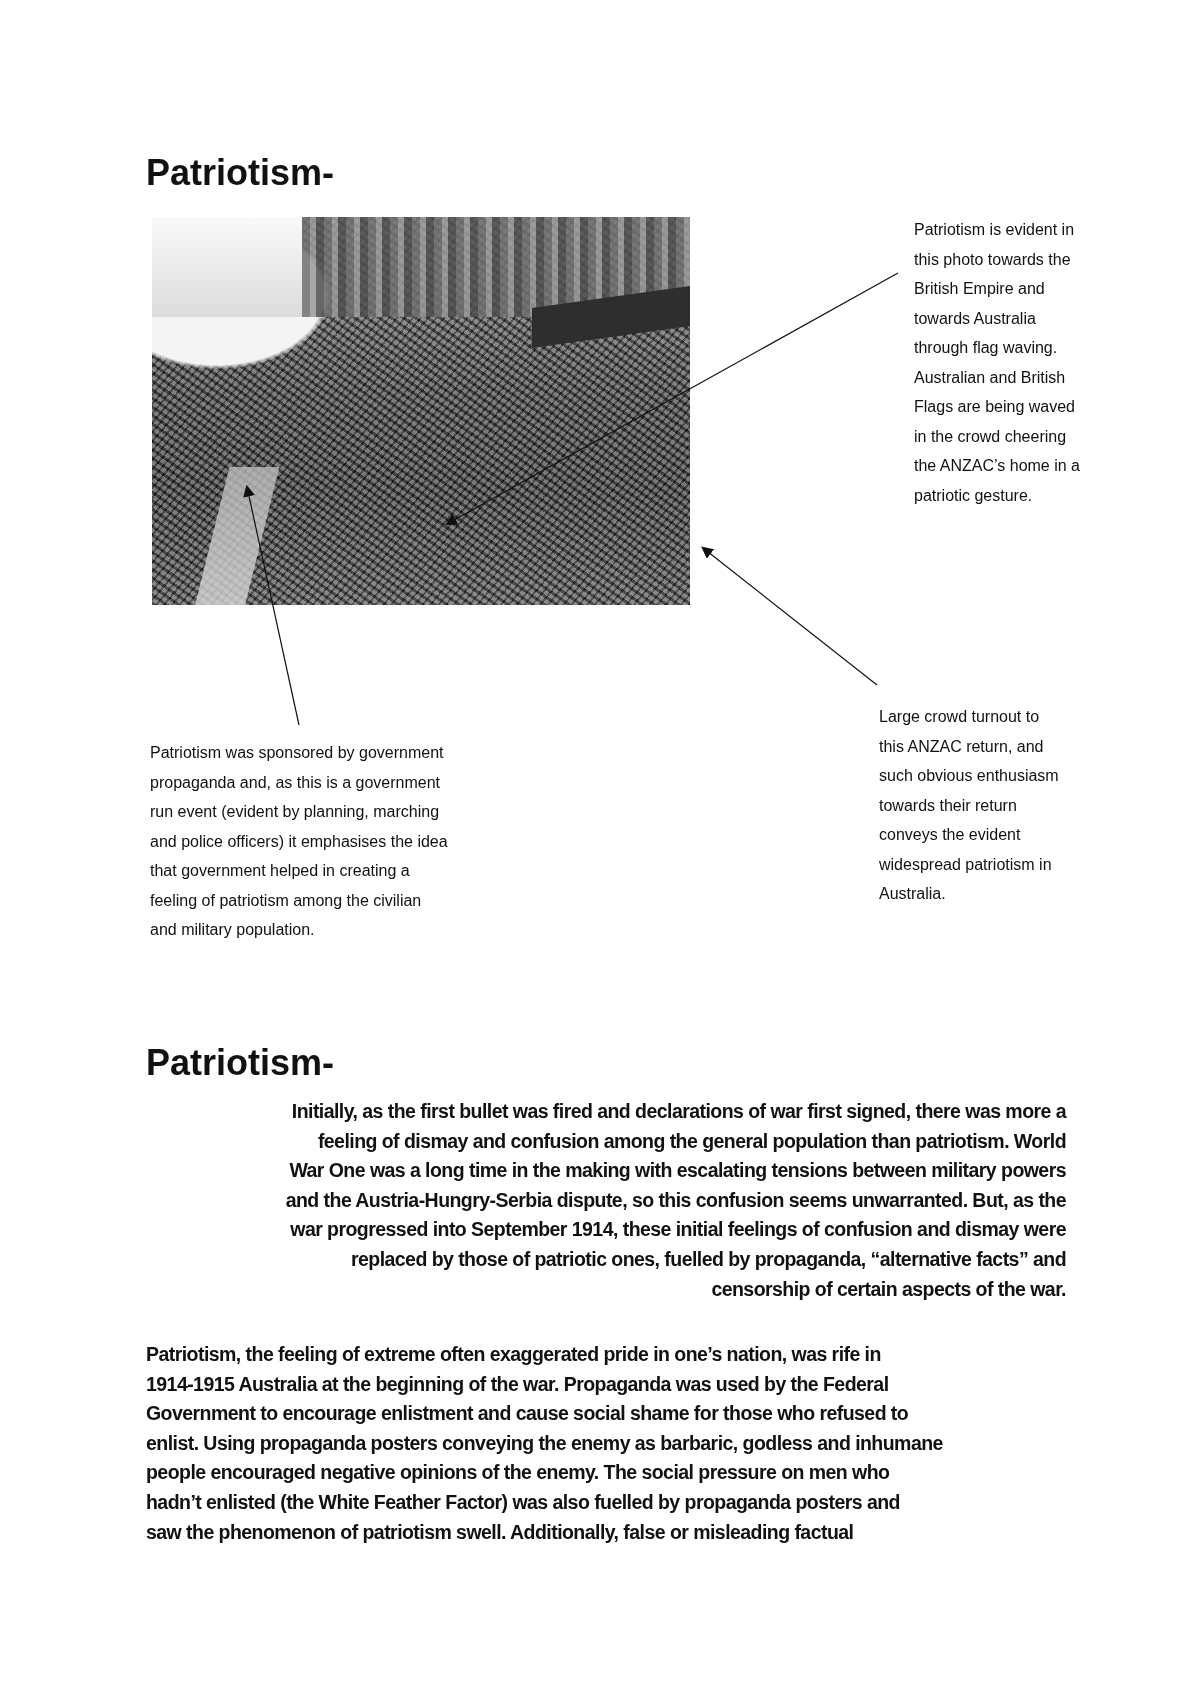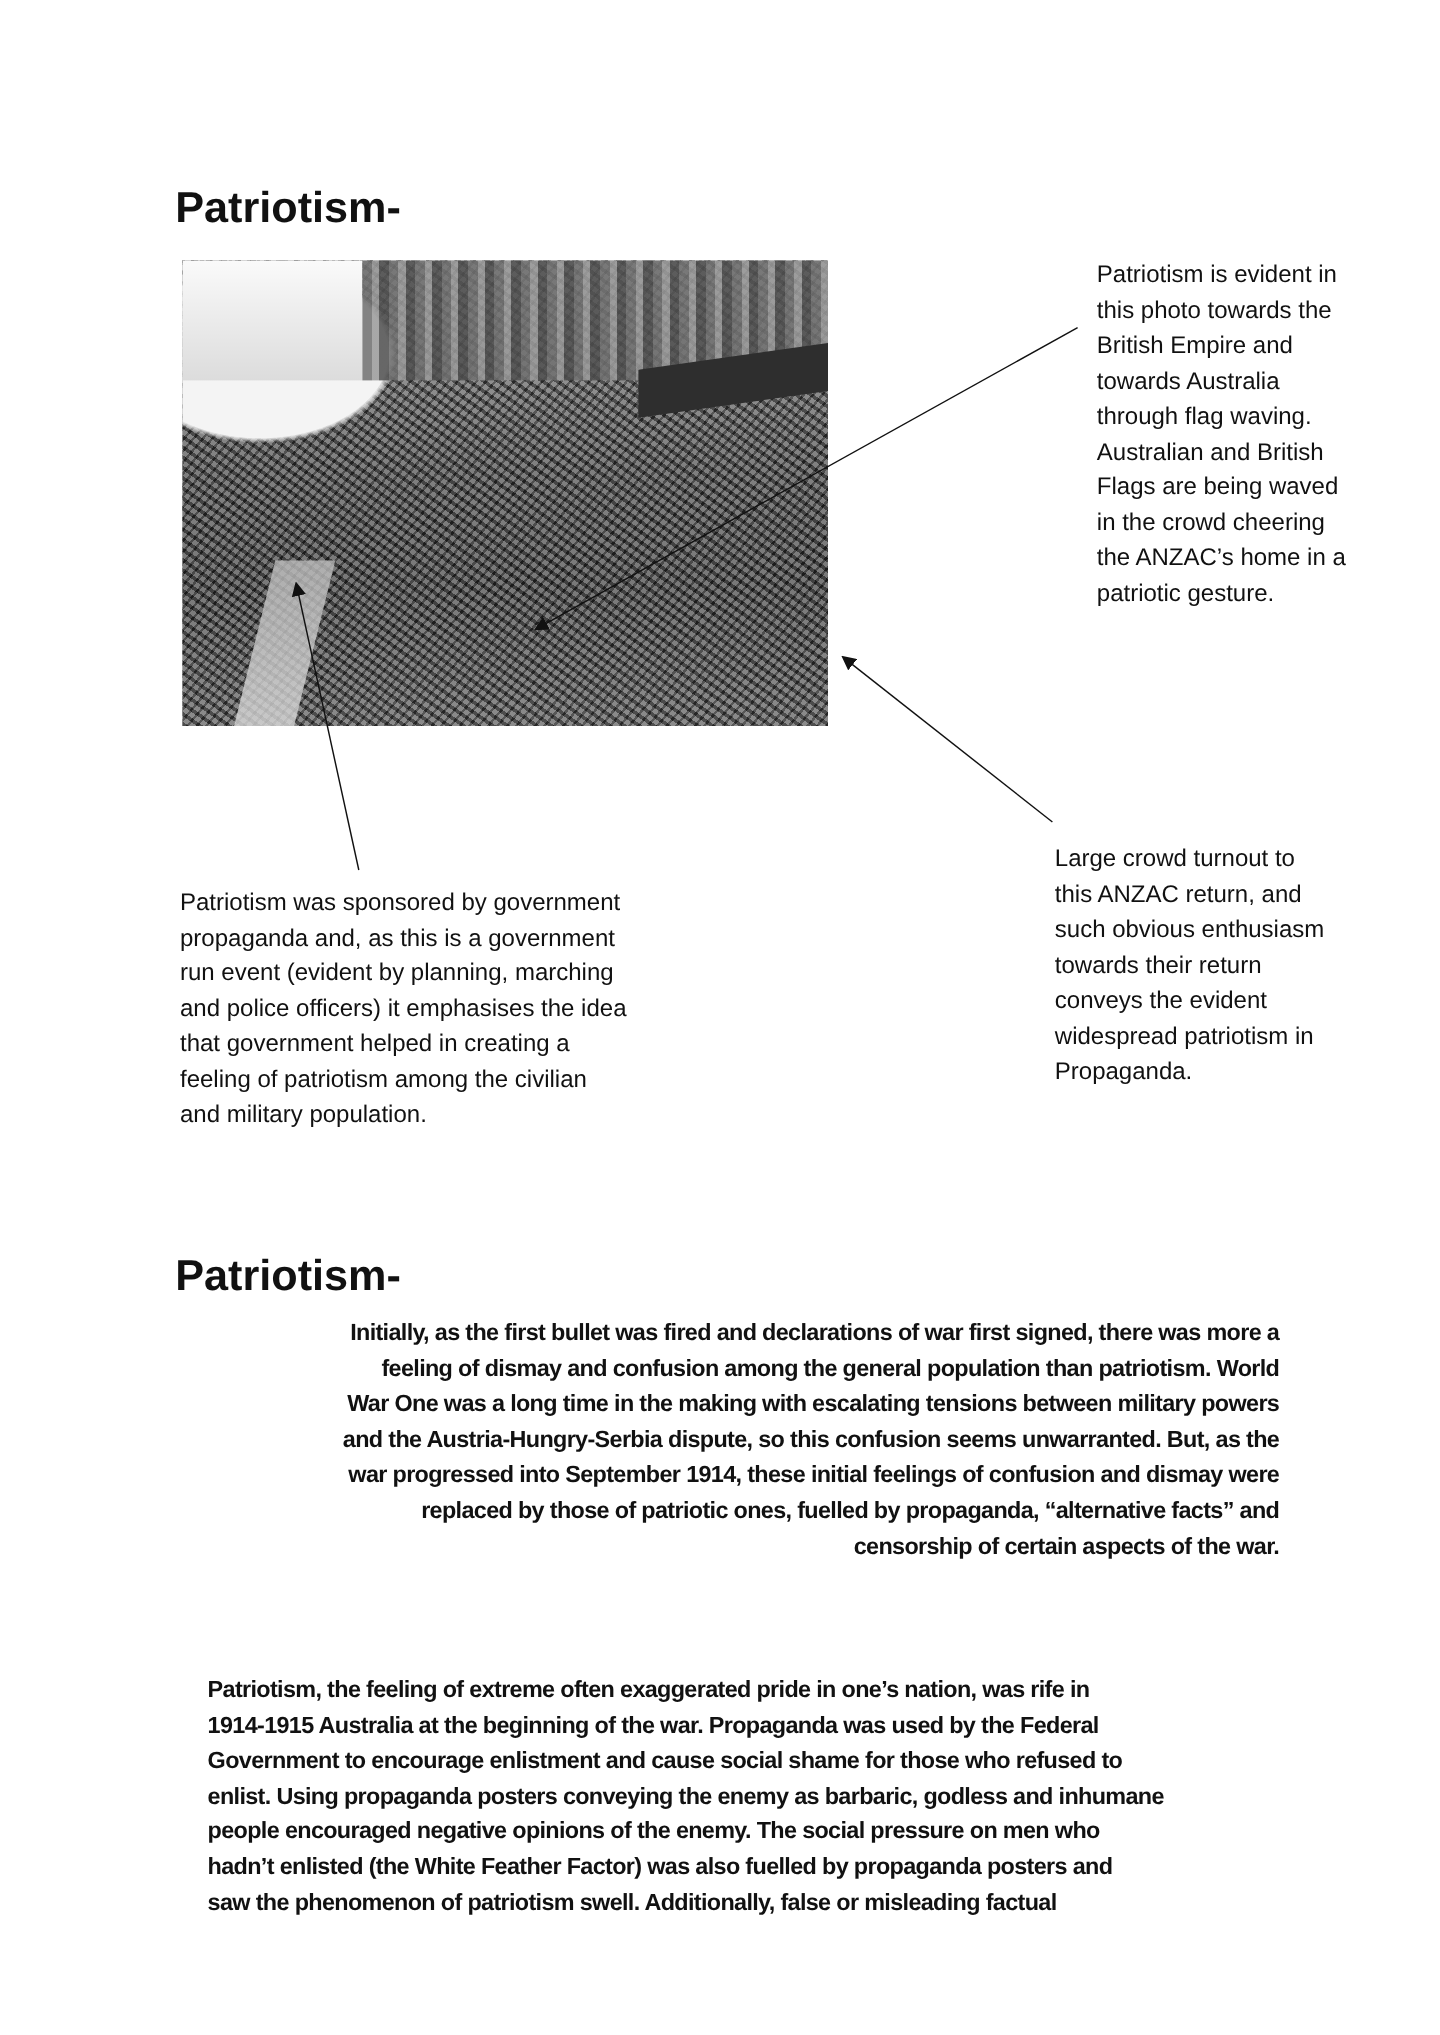--- a/index.html
+++ b/index.html
@@ -13,27 +13,27 @@
       radial-gradient(ellipse at 12% 20%, #f4f4f4 0 16%, transparent 17%),
       repeating-linear-gradient(35deg, rgba(0,0,0,0.35) 0 3px, rgba(255,255,255,0.15) 3px 7px),
       repeating-linear-gradient(-50deg, rgba(0,0,0,0.3) 0 2px, rgba(255,255,255,0.2) 2px 6px),
       linear-gradient(180deg, #8a8a8a 0%, #5a5a5a 25%, #444 45%, #3a3a3a 70%, #555 100%);
   }
   .photo .sky { position: absolute; left: 0; top: 0; width: 150px; height: 100px; background: linear-gradient(180deg,#fafafa,#dcdcdc); }
   .photo .building { position: absolute; left: 150px; top: 0; width: 388px; height: 100px; background: repeating-linear-gradient(90deg,#6f6f6f 0 8px,#9a9a9a 8px 14px,#4e4e4e 14px 22px); opacity: .85; }
   .photo .awning { position: absolute; left: 380px; top: 80px; width: 158px; height: 40px; background: #2e2e2e; transform: skewY(-8deg); }
   .photo .road { position: absolute; left: 60px; top: 250px; width: 50px; height: 140px; background: linear-gradient(180deg,#bbb,#d8d8d8); transform: skewX(-14deg); opacity: .8; }
   svg.arrows { position: absolute; left: 0; top: 0; width: 1200px; height: 1696px; pointer-events: none; }
-  .note { position: absolute; font-family: "Liberation Sans", sans-serif; font-size: 20px; line-height: 29.5px; color: #111; white-space: pre-line; }
+  .note { position: absolute; font-family: "Liberation Sans", sans-serif; font-size: 16px; line-height: 29.5px; color: #111; white-space: pre-line; }
   #note-top-right { left: 914px; top: 215px; width: 250px; }
   #note-bottom-left { left: 150px; top: 738px; width: 420px; }
   #note-bottom-right { left: 879px; top: 702px; width: 260px; }
   .body-text { position: absolute; left: 146px; width: 920px; font-family: "Liberation Sans", sans-serif; font-weight: bold; font-size: 19.5px; line-height: 29.6px; color: #111; letter-spacing: -0.55px; }
   #para1 { top: 1097px; text-align: right; }
-  #para2 { top: 1394px; margin-left: 27px; }
+  #para2 { top: 1340px; }
   .body-text p { margin: 0; white-space: pre-line; }
 </style>
 </head>
 <body>
 
 <div class="page">
 
   <div class="heading" id="h1">Patriotism-</div>
 
   <div class="photo" title="Black-and-white photograph of a large crowd lining a city street waving flags to welcome returning ANZAC troops">
@@ -70,21 +70,21 @@
 and police officers) it emphasises the idea
 that government helped in creating a
 feeling of patriotism among the civilian
 and military population.</div>
   <div class="note" id="note-bottom-right">Large crowd turnout to
 this ANZAC return, and
 such obvious enthusiasm
 towards their return
 conveys the evident
 widespread patriotism in
-Propaganda.</div>
+Australia.</div>
 
   <div class="heading" id="h2">Patriotism-</div>
 
   <div class="body-text" id="para1">
     <p>Initially, as the first bullet was fired and declarations of war first signed, there was more a
 feeling of dismay and confusion among the general population than patriotism. World
 War One was a long time in the making with escalating tensions between military powers
 and the Austria-Hungry-Serbia dispute, so this confusion seems unwarranted. But, as the
 war progressed into September 1914, these initial feelings of confusion and dismay were
 replaced by those of patriotic ones, fuelled by propaganda, “alternative facts” and

